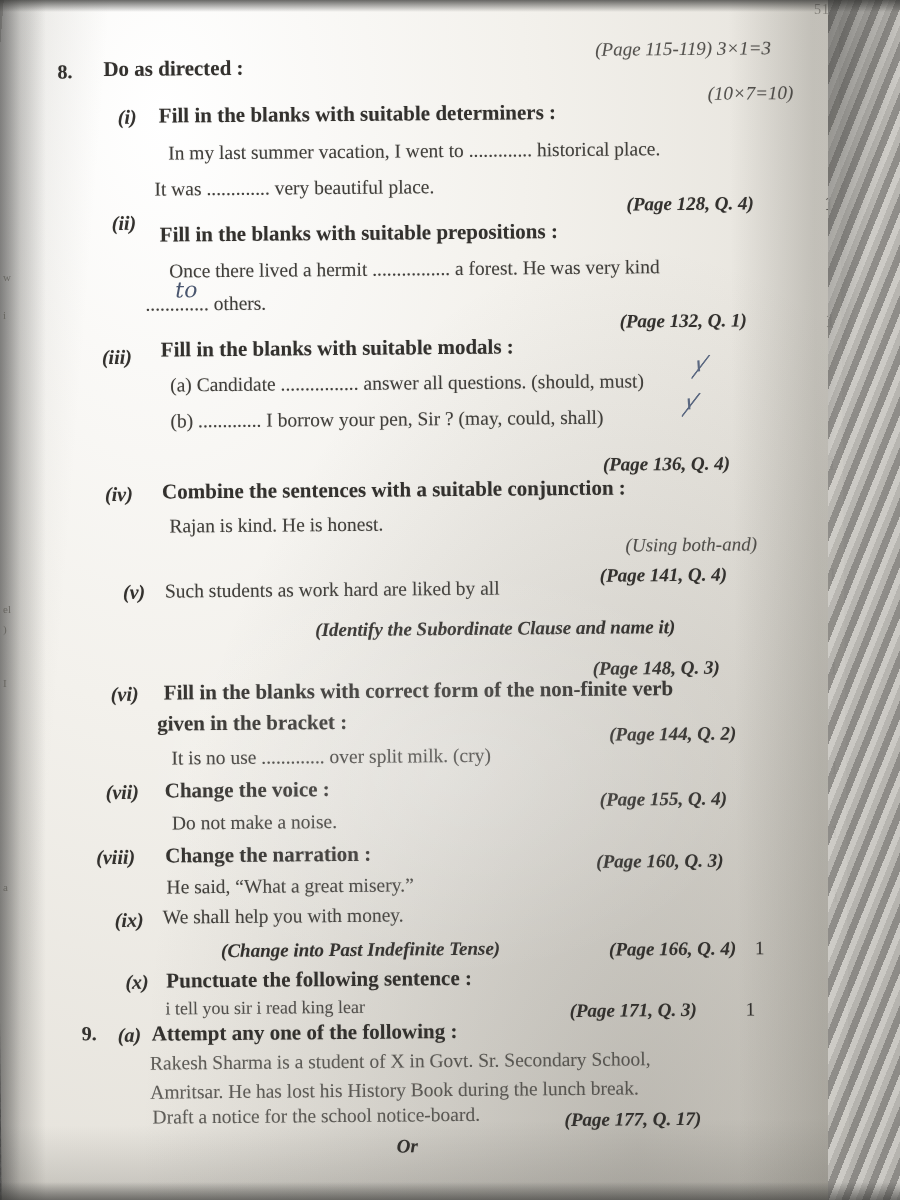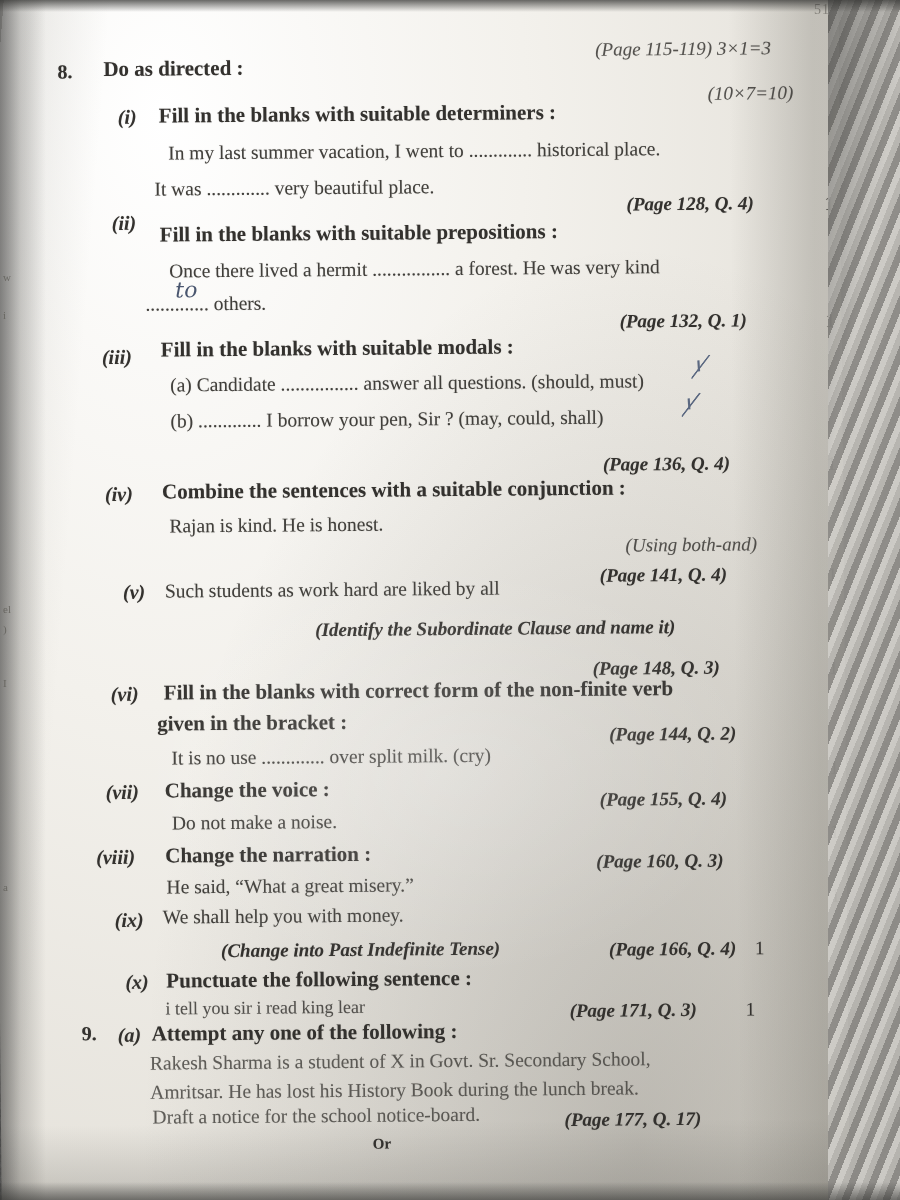--- a/index.html
+++ b/index.html
@@ -259,21 +259,21 @@
     <div class="ln ref b" style="left:566px; top:1001px;">(Page 171, Q. 3)</div>
     <div class="ln mark" style="left:742px; top:1001px;">1</div>
 
     <div class="ln num b" style="left:78px; top:1019px;">9.</div>
     <div class="ln sub bi" style="left:114px; top:1021px;">(a)</div>
     <div class="ln q b" style="left:148px; top:1019px;">Attempt any one of the following :</div>
     <div class="ln body fade" style="left:146px; top:1050px;">Rakesh Sharma is a student of X in Govt. Sr. Secondary School,</div>
     <div class="ln body fade" style="left:146px; top:1079px;">Amritsar. He has lost his History Book during the lunch break.</div>
     <div class="ln body fade" style="left:148px; top:1104px;">Draft a notice for the school notice-board.</div>
     <div class="ln ref b" style="left:560px; top:1110px;">(Page 177, Q. 17)</div>
-    <div class="ln b" style="left:368px; top:1135px; font-size:15px;">Or</div>
+    <div class="ln b" style="left:392px; top:1135px; font-size:19px;font-style:italic;">Or</div>
 
   </div>
 
   <div class="glare"></div>
   <div class="right-cloth"></div>
   <div class="top-strip"></div>
   <div class="bottom-strip"></div>
 </div>
 
 </body></html>

